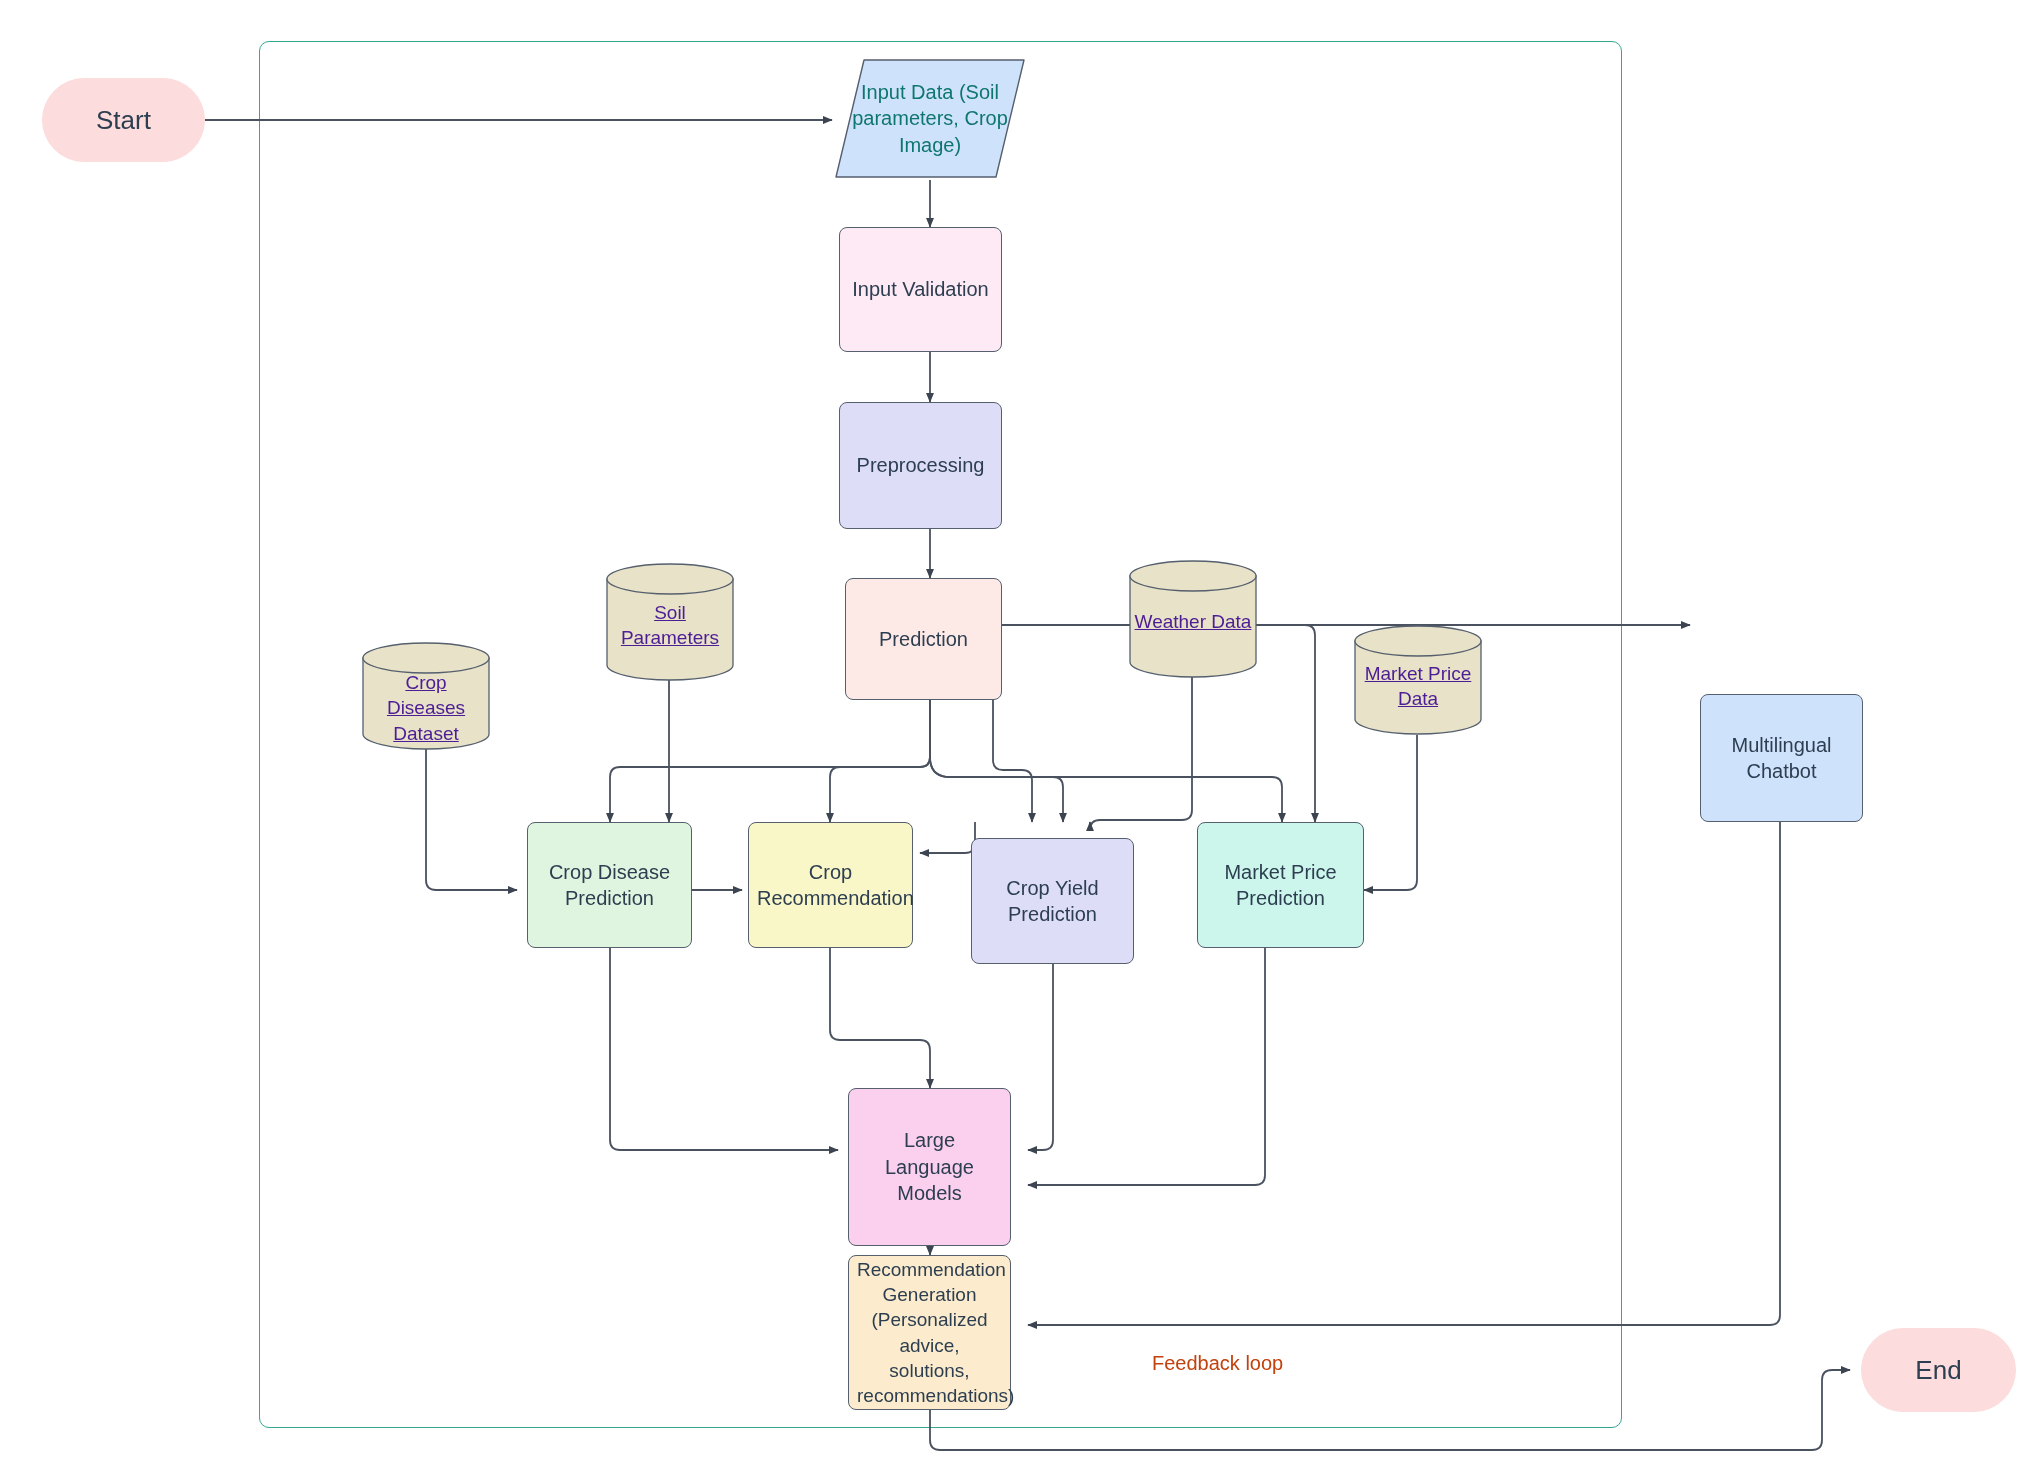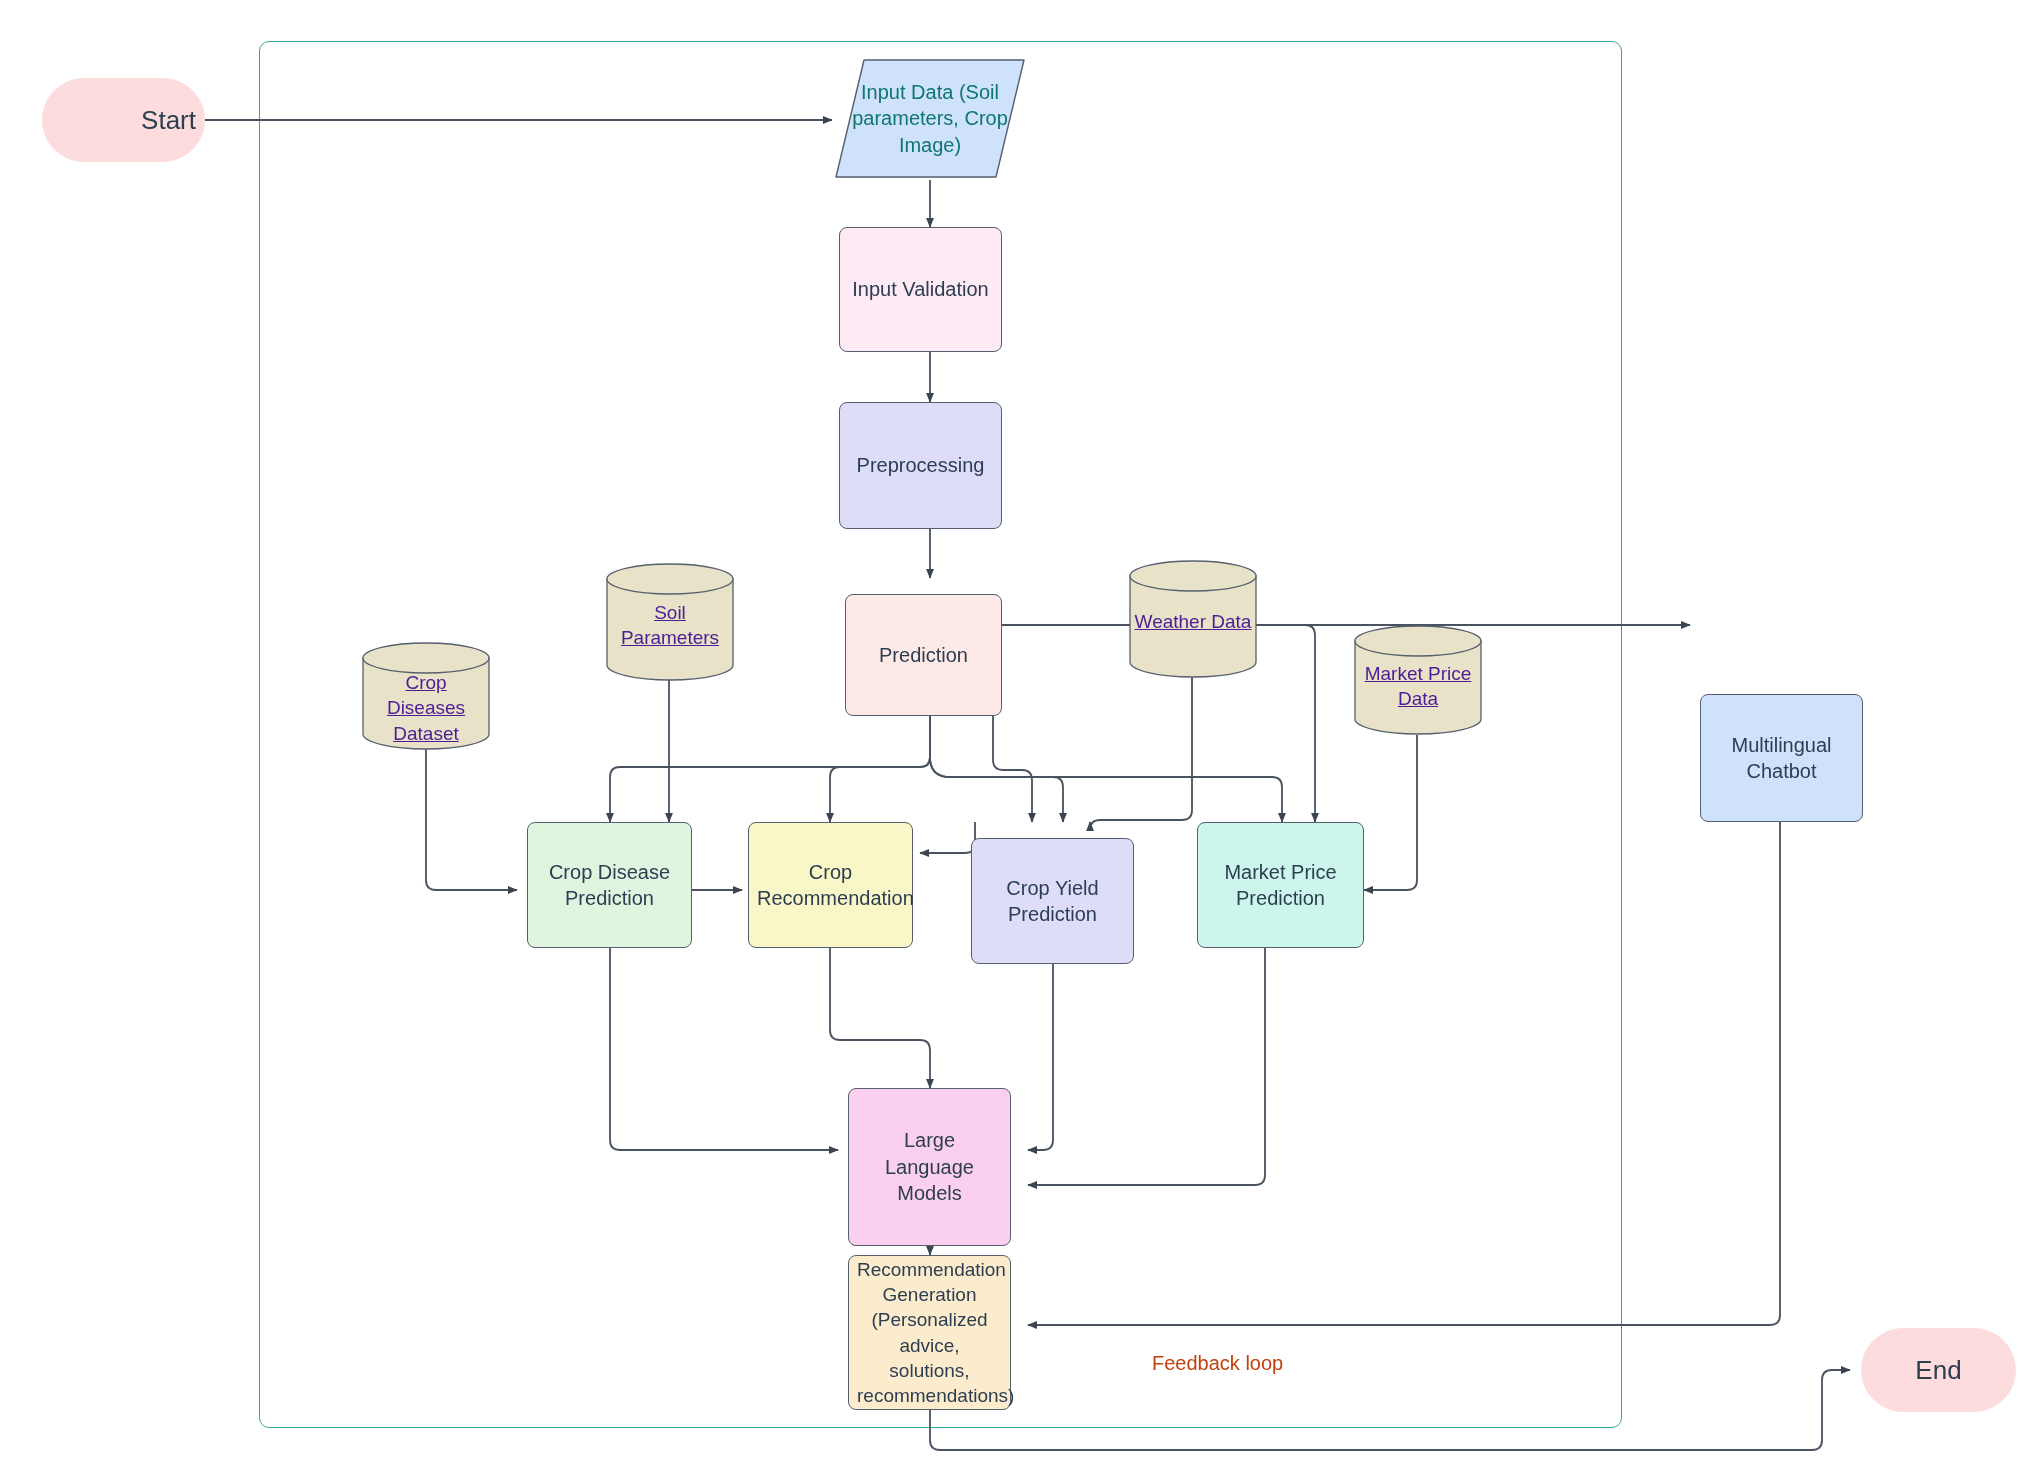--- a/index.html
+++ b/index.html
@@ -169,40 +169,40 @@
       <path d="M930,1213 L930,1255"></path>
 
       <path d="M1780,822 L1780,1315 Q1780,1325 1770,1325 L1028,1325"></path>
 
       <path d="M1035,625 L1620,625 L1690,625"></path>
 
       <path d="M930,1410 L930,1440 Q930,1450 940,1450 L1812,1450 Q1822,1450 1822,1440 L1822,1380 Q1822,1370 1832,1370 L1850,1370"></path>
     </g>
   </svg>
 
-  <div class="node terminator" style="left:42px; top:78px; width:163px; height:84px;text-align:right;">
+  <div class="node terminator" style="left:42px; top:78px; width:163px; height:84px;">
     <span class="lbl">Start</span>
   </div>
 
   <div class="io-wrap" style="left:832px; top:56px; width:196px; height:125px;">
     <svg class="shape" width="196" height="125" viewBox="0 0 196 125" xmlns="http://www.w3.org/2000/svg">
       <path d="M32,4 L192,4 L164,121 L4,121 Z" fill="#cfe2fb" stroke="#555f6d" stroke-width="1.4" stroke-linejoin="round"></path>
     </svg>
     <div class="io-text">Input Data (Soil parameters, Crop Image)</div>
   </div>
 
   <div class="node process" style="left:839px; top:227px; width:163px; height:125px; background:#fdeaf5;">
     <span class="lbl">Input Validation</span>
   </div>
 
   <div class="node process" style="left:839px; top:402px; width:163px; height:127px; background:#ddddf8;">
     <span class="lbl">Preprocessing</span>
   </div>
 
-  <div class="node process" style="left:845px; top:594px; width:157px; height:122px; background:#fdeae6;">
+  <div class="node process" style="left:845px; top:578px; width:157px; height:122px; background:#fdeae6;">
     <span class="lbl">Prediction</span>
   </div>
 
   <div class="db" style="left:361px; top:642px; width:130px; height:108px;">
     <svg class="shape" width="130" height="108" viewBox="0 0 130 108" xmlns="http://www.w3.org/2000/svg">
       <path d="M2,16 L2,92 A63,15 0 0 0 128,92 L128,16 Z" fill="#e8e2c8" stroke="#555f6d" stroke-width="1.3"></path>
       <ellipse cx="65" cy="16" rx="63" ry="15" fill="#e8e2c8" stroke="#555f6d" stroke-width="1.3"></ellipse>
     </svg>
     <div class="db-text" style="top:34px; height:64px; font-size:19px;">Crop Diseases Dataset</div>
   </div>

